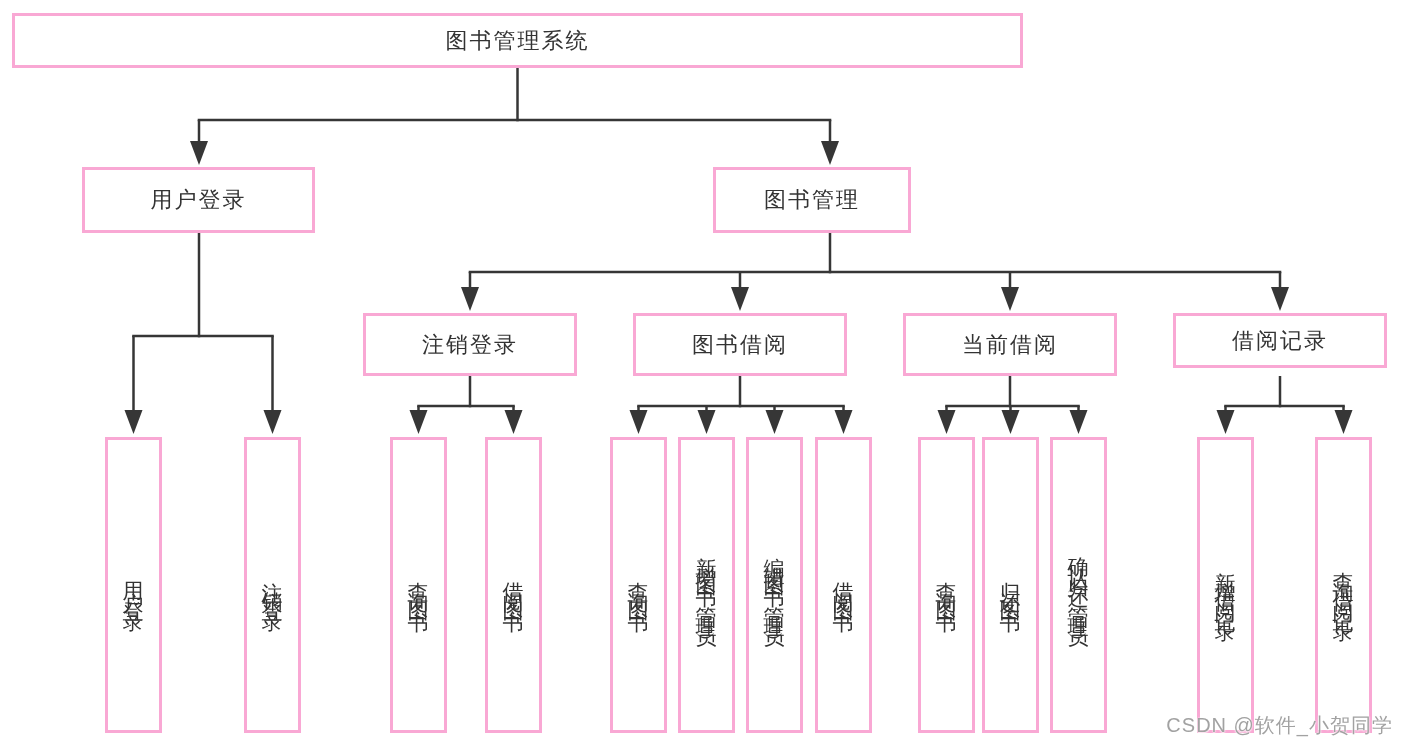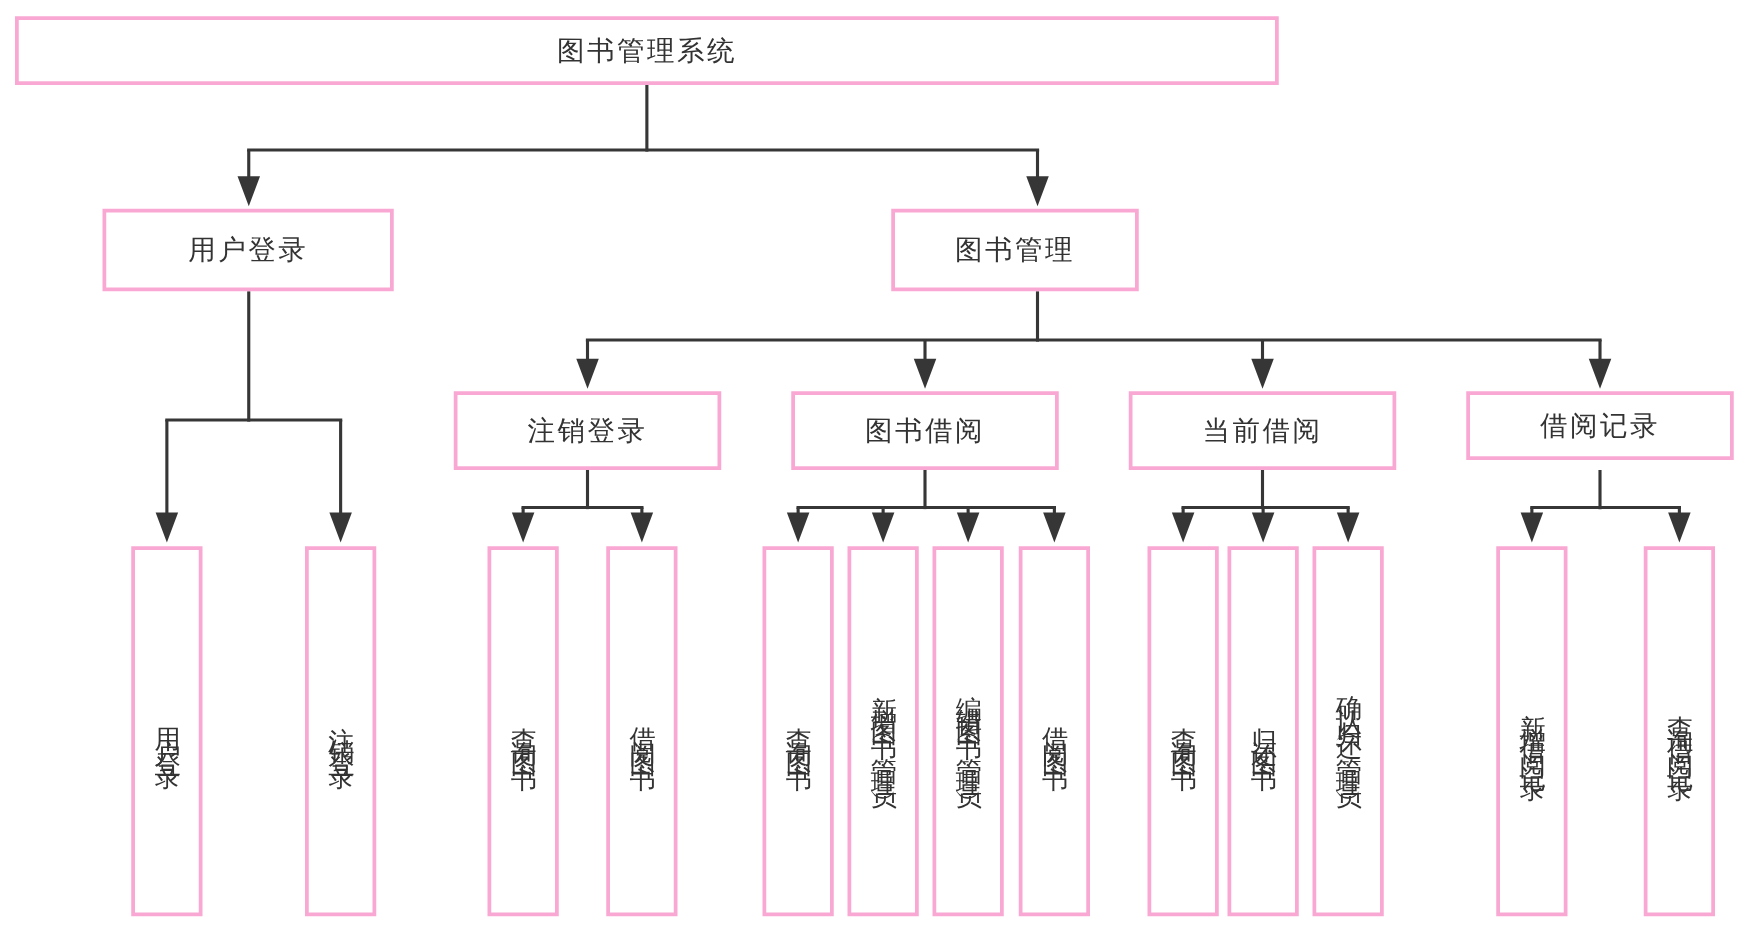--- a/index.html
+++ b/index.html
@@ -158,13 +158,14 @@
     <span class="lbl">确认归还（管理员）</span>
   </div>
 
   <div class="node leaf" style="left:1197px;top:437px;width:57px;height:296px">
     <span class="lbl">新增借阅记录</span>
   </div>
   <div class="node leaf" style="left:1315px;top:437px;width:57px;height:296px">
     <span class="lbl">查询借阅记录</span>
   </div>
 
+  <div class="watermark">CSDN @软件_小贺同学</div>
 </div>
 
 </body></html>

